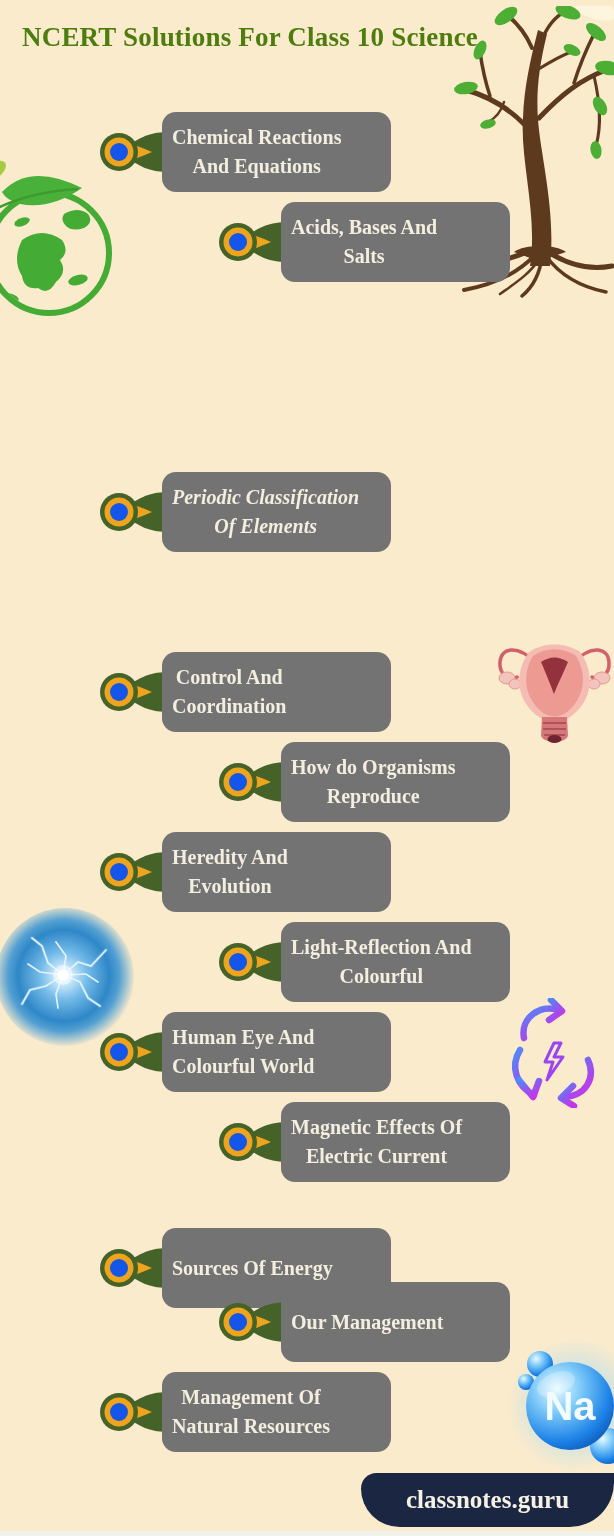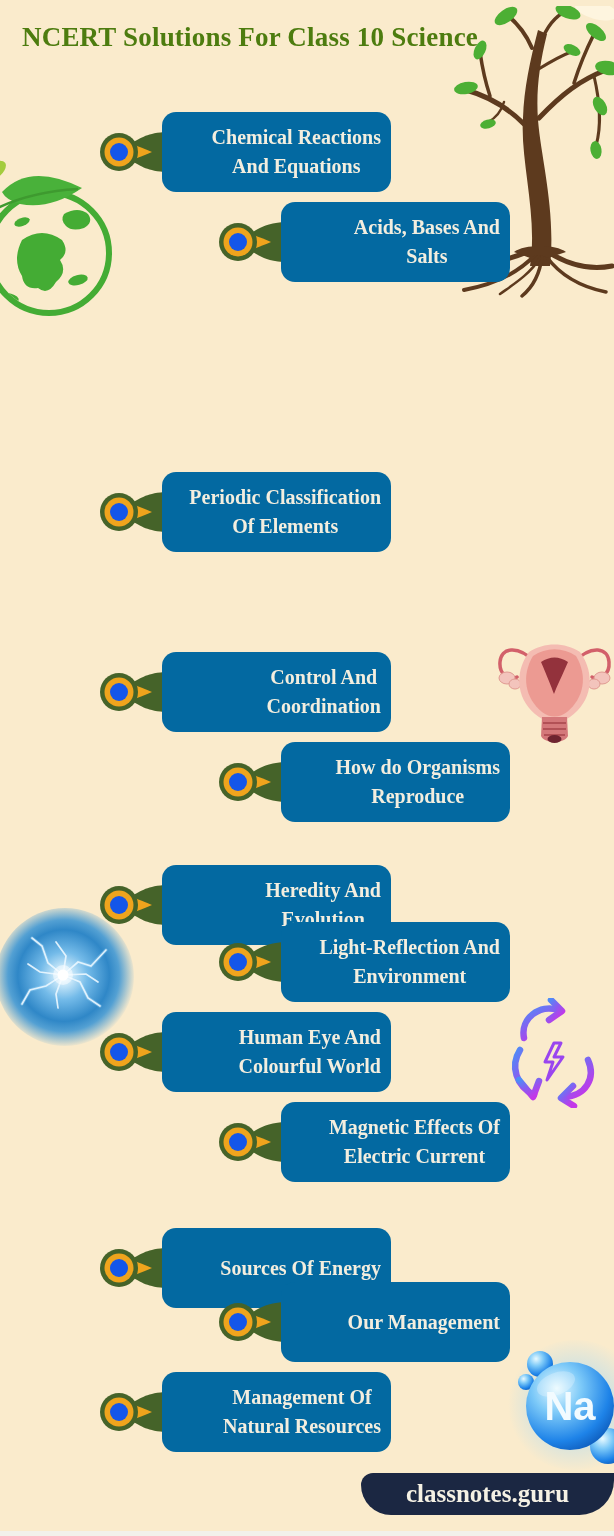--- a/index.html
+++ b/index.html
@@ -14,22 +14,22 @@
   .title{
     position:absolute;left:22px;top:22px;margin:0;z-index:4;
     font-size:27px;font-weight:700;color:#4d7c0f;letter-spacing:.2px;
   }
 
   
   #rows{position:absolute;inset:0;z-index:3;}
   .row{position:absolute;width:229px;}
   .card{
     position:relative;min-height:80px;box-sizing:border-box;
-    background:#0369a1;border-radius:14px;
-    display:flex;align-items:center;justify-content:flex-end;
+    background:#737373;border-radius:14px;
+    display:flex;align-items:center;justify-content:flex-start;
     padding:6px 10px;
   }
   .card-label{
     font-size:20px;font-weight:700;line-height:1.45;color:#F3EEDF;
     text-align:center;white-space:pre-line;
   }
   .pin{position:absolute;left:-64px;top:50%;transform:translateY(-50%);}
   .pin-funnel,.pin-ring{fill:#456329;}
   .pin-gold-tip,.pin-gold{fill:#EFA41D;}
   .pin-dot{fill:#1456E9;}
@@ -48,21 +48,21 @@
   .recycle{left:506px;top:998px;}
   .na-glow{
     left:505px;top:1340px;width:140px;height:130px;border-radius:50%;
     background:radial-gradient(circle, rgba(150,214,255,.85) 0%, rgba(150,214,255,0) 70%);
   }
   .na{left:512px;top:1342px;}
   .na-text{font-family:"Liberation Sans", sans-serif;font-size:40px;font-weight:700;fill:#F2FBFF;}
 
   
   .footer-banner{
-    position:absolute;left:361px;top:1473px;width:253px;height:42px;z-index:4;
+    position:absolute;left:361px;top:1473px;width:253px;height:54px;z-index:4;
     background:#1B2742;border-radius:16px 0 46px 40px;
     display:flex;align-items:center;justify-content:center;
   }
   .footer-label{color:#F5F1E4;font-size:25px;font-weight:700;}
 
   .bottom-strip{position:absolute;left:0;bottom:0;width:614px;height:5px;background:#F2F1EB;z-index:5;}
 </style>
 </head>
 <body>
 
@@ -226,21 +226,21 @@
       <path class="pin-gold-tip" d="M30,18 C40,21 47,24 54,27 C47,30 40,33 30,36 Z"></path>
       <circle class="pin-ring" cx="21" cy="27" r="19"></circle>
       <circle class="pin-gold" cx="21" cy="27" r="14.5"></circle>
       <circle class="pin-dot" cx="21" cy="27" r="9"></circle>
     </svg>
     <div class="card">
       <span class="card-label">Acids, Bases And
 Salts</span>
     </div>
   </div>
-      <div class="row" style="top: 472px; left: 162px;">
+      <div class="row" style="top: 472px; left: 162px; font-style: italic;">
     <svg class="pin" width="66" height="54" viewBox="0 0 66 54">
       <path class="pin-funnel" d="M30,20 C44,13 46,9 66,7 L66,47 C46,45 44,41 30,34 Z"></path>
       <path class="pin-gold-tip" d="M30,18 C40,21 47,24 54,27 C47,30 40,33 30,36 Z"></path>
       <circle class="pin-ring" cx="21" cy="27" r="19"></circle>
       <circle class="pin-gold" cx="21" cy="27" r="14.5"></circle>
       <circle class="pin-dot" cx="21" cy="27" r="9"></circle>
     </svg>
     <div class="card">
       <span class="card-label">Periodic Classification
 Of Elements</span>
@@ -265,21 +265,21 @@
       <path class="pin-gold-tip" d="M30,18 C40,21 47,24 54,27 C47,30 40,33 30,36 Z"></path>
       <circle class="pin-ring" cx="21" cy="27" r="19"></circle>
       <circle class="pin-gold" cx="21" cy="27" r="14.5"></circle>
       <circle class="pin-dot" cx="21" cy="27" r="9"></circle>
     </svg>
     <div class="card">
       <span class="card-label">How do Organisms
 Reproduce</span>
     </div>
   </div>
-      <div class="row" style="top: 832px; left: 162px; margin-top: 33px;">
+      <div class="row" style="top: 832px; left: 162px;">
     <svg class="pin" width="66" height="54" viewBox="0 0 66 54">
       <path class="pin-funnel" d="M30,20 C44,13 46,9 66,7 L66,47 C46,45 44,41 30,34 Z"></path>
       <path class="pin-gold-tip" d="M30,18 C40,21 47,24 54,27 C47,30 40,33 30,36 Z"></path>
       <circle class="pin-ring" cx="21" cy="27" r="19"></circle>
       <circle class="pin-gold" cx="21" cy="27" r="14.5"></circle>
       <circle class="pin-dot" cx="21" cy="27" r="9"></circle>
     </svg>
     <div class="card">
       <span class="card-label">Heredity And
 Evolution</span>
@@ -288,21 +288,21 @@
       <div class="row" style="top: 922px; left: 281px;">
     <svg class="pin" width="66" height="54" viewBox="0 0 66 54">
       <path class="pin-funnel" d="M30,20 C44,13 46,9 66,7 L66,47 C46,45 44,41 30,34 Z"></path>
       <path class="pin-gold-tip" d="M30,18 C40,21 47,24 54,27 C47,30 40,33 30,36 Z"></path>
       <circle class="pin-ring" cx="21" cy="27" r="19"></circle>
       <circle class="pin-gold" cx="21" cy="27" r="14.5"></circle>
       <circle class="pin-dot" cx="21" cy="27" r="9"></circle>
     </svg>
     <div class="card">
       <span class="card-label">Light-Reflection And
-Environment</span>
+Colourful</span>
     </div>
   </div>
       <div class="row" style="top: 1012px; left: 162px;">
     <svg class="pin" width="66" height="54" viewBox="0 0 66 54">
       <path class="pin-funnel" d="M30,20 C44,13 46,9 66,7 L66,47 C46,45 44,41 30,34 Z"></path>
       <path class="pin-gold-tip" d="M30,18 C40,21 47,24 54,27 C47,30 40,33 30,36 Z"></path>
       <circle class="pin-ring" cx="21" cy="27" r="19"></circle>
       <circle class="pin-gold" cx="21" cy="27" r="14.5"></circle>
       <circle class="pin-dot" cx="21" cy="27" r="9"></circle>
     </svg>

